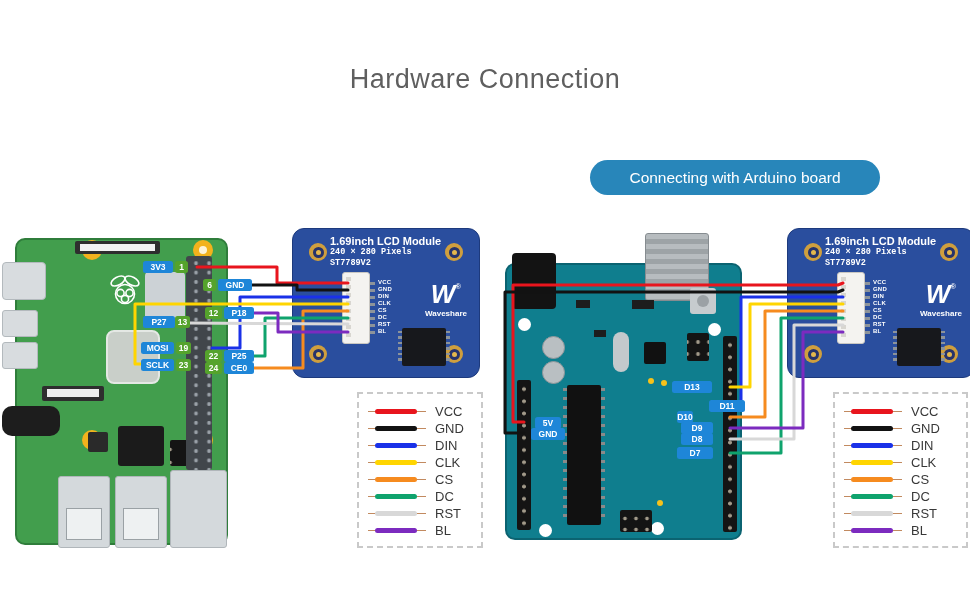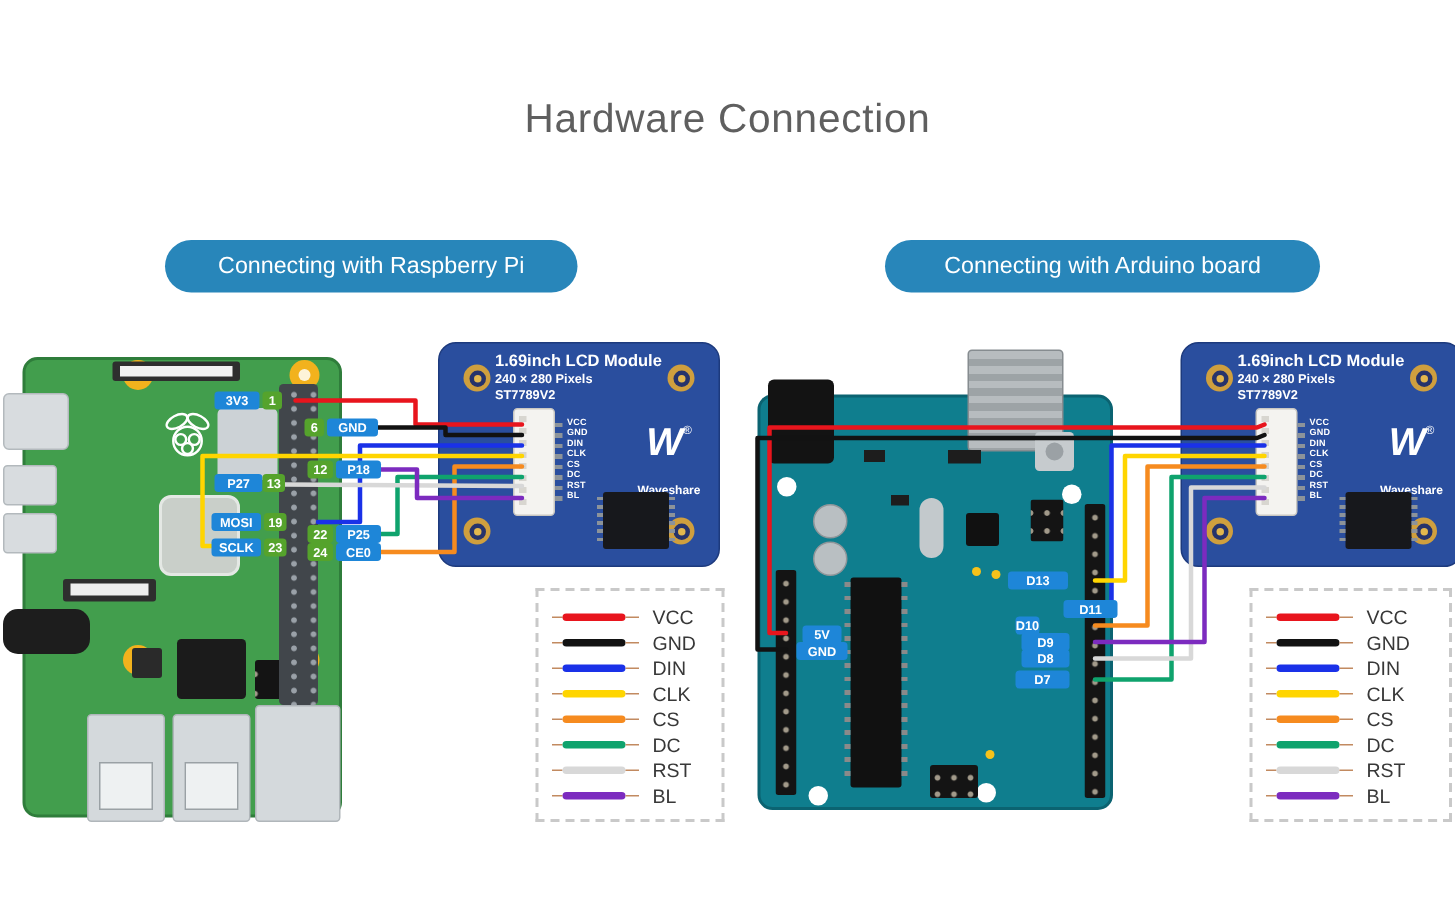--- a/index.html
+++ b/index.html
@@ -41,33 +41,33 @@
 
   
   .lcd{width:188px;height:150px;z-index:4;}
   .lcd-pcb{position:absolute;inset:0;background:var(--pcb_blue,#2a4e9e);border-radius:12px;
            border:1px solid #1d3a7d;box-sizing:border-box;}
   .hole{position:absolute;width:18px;height:18px;border-radius:50%;background:#cf9f3e;}
   .hole::before{content:"";position:absolute;inset:3.5px;background:#26336b;border-radius:50%;}
   .hole::after{content:"";position:absolute;inset:6.5px;background:#e3b74d;border-radius:50%;}
   .lcd-txt{position:absolute;left:38px;top:7px;color:#fff;line-height:12px;}
   .lcd-title{font-size:11px;font-weight:bold;}
-  .lcd-sub,.lcd-chip{font-size:8.5px;font-weight:bold;line-height:11px;}
+  .lcd-sub,.lcd-chip{font-size:8.5px;font-weight:bold;line-height:11px;font-family:Liberation Mono, monospace;}
   .lcd-conn{position:absolute;left:50px;top:44px;width:28px;height:72px;background:#f4f3f0;
             border:1px solid #c9c7c2;border-radius:3px;box-sizing:border-box;}
   .lcd-conn::before{content:"";position:absolute;left:3px;top:4px;bottom:4px;width:5px;
             background:repeating-linear-gradient(180deg,#d8d6d0 0 4px,#f4f3f0 4px 8px);}
   .lcd-stubs{position:absolute;left:78px;top:53.5px;width:5px;height:56px;
             background:repeating-linear-gradient(180deg,#8c939a 0 3px,rgba(0,0,0,0) 3px 7px);}
   .lcd-pins{position:absolute;left:86px;top:51px;color:#fff;font-size:6px;font-weight:bold;
             line-height:7px;letter-spacing:.2px;}
   .ws-logo{position:absolute;left:128px;top:52px;width:52px;color:#fff;text-align:center;}
   .ws-w{font-size:26px;font-weight:bold;font-style:italic;line-height:28px;}
   .ws-reg{font-size:8px;vertical-align:14px;}
-  .ws-name{font-size:8px;font-weight:bold;margin-top:14px;}
+  .ws-name{font-size:8px;font-weight:bold;margin-top:1px;}
   .lcd-ic{position:absolute;left:110px;top:100px;width:44px;height:38px;background:#17181c;border-radius:2px;}
   .lcd-ic::before,.lcd-ic::after{content:"";position:absolute;top:3px;bottom:3px;width:4px;
             background:repeating-linear-gradient(180deg,#8c939a 0 2.5px,rgba(0,0,0,0) 2.5px 5.5px);}
   .lcd-ic::before{left:-4px;} .lcd-ic::after{right:-4px;}
 
   
   .legend{border:2px dashed #c9c9c9;background:#fff;box-sizing:border-box;padding-top:9px;z-index:2;}
   .lrow{height:17px;display:flex;align-items:center;padding-left:9px;}
   .tail{height:1.5px;background:#c28a60;}
   .t1{width:7px;} .t2{width:9px;}
@@ -76,21 +76,20 @@
 
   .wires{position:absolute;left:0;top:0;z-index:5;pointer-events:none;}
   .wires polyline{fill:none;stroke-width:3;stroke-linecap:round;stroke-linejoin:round;}
 </style>
 </head>
 <body>
 
 <div class="canvas">
 
   <div class="abs title">Hardware Connection</div>
-  <div class="abs pill pill-1">Connecting with Raspberry Pi</div>
   <div class="abs pill pill-2">Connecting with Arduino board</div>
 
   <div class="abs pi-board"></div>
   <div class="abs pihole" style="left:82px;top:240px;"></div>
   <div class="abs pihole" style="left:193px;top:240px;"></div>
   <div class="abs pihole" style="left:82px;top:430px;"></div>
   <div class="abs pihole" style="left:193px;top:430px;"></div>
   <div class="part" style="left:75px;top:241px;width:85px;height:13px;background:#2e2e2e;border-radius:2px;"></div>
   <div class="part" style="left:80px;top:244px;width:75px;height:7px;background:#f2f2f2;"></div>
   <div class="part" style="left:2px;top:262px;width:44px;height:38px;background:#d8dcdf;border:1px solid #b3b9bd;border-radius:4px;"></div>

